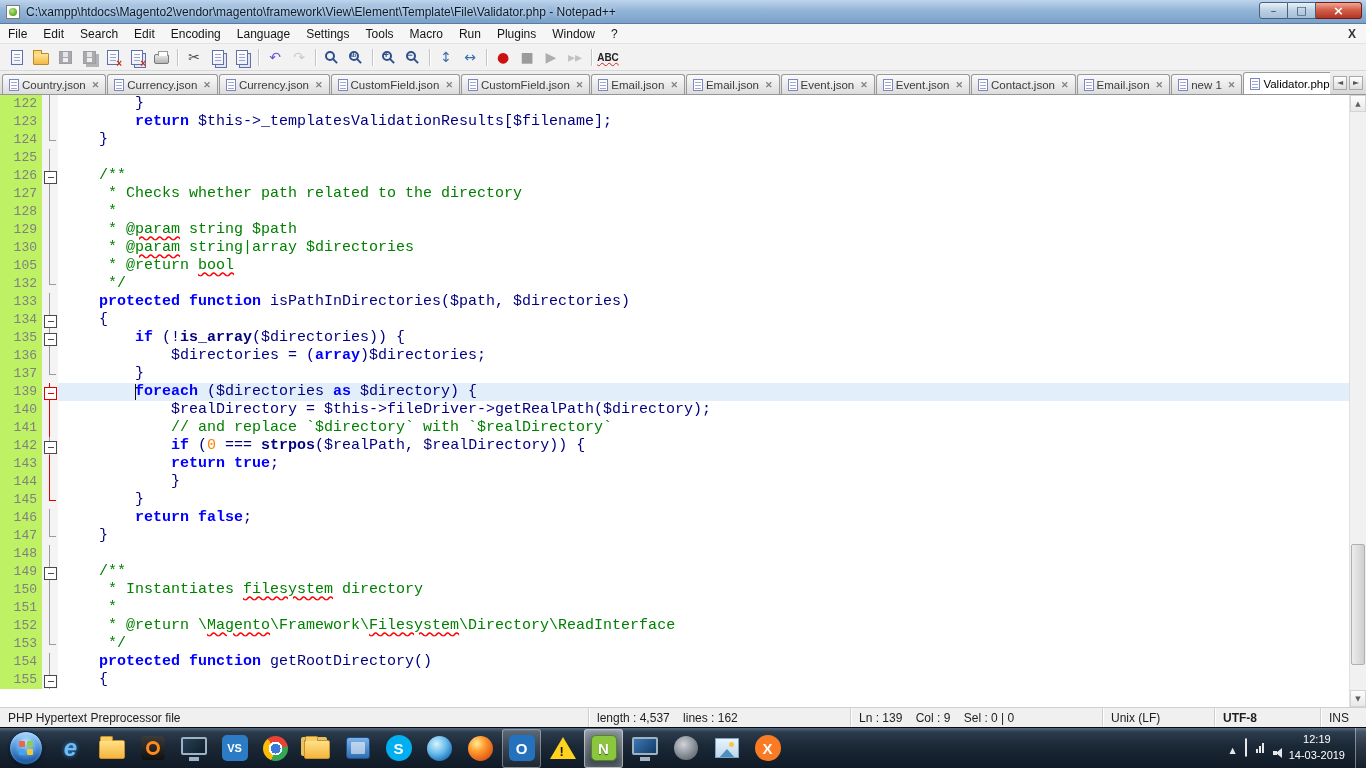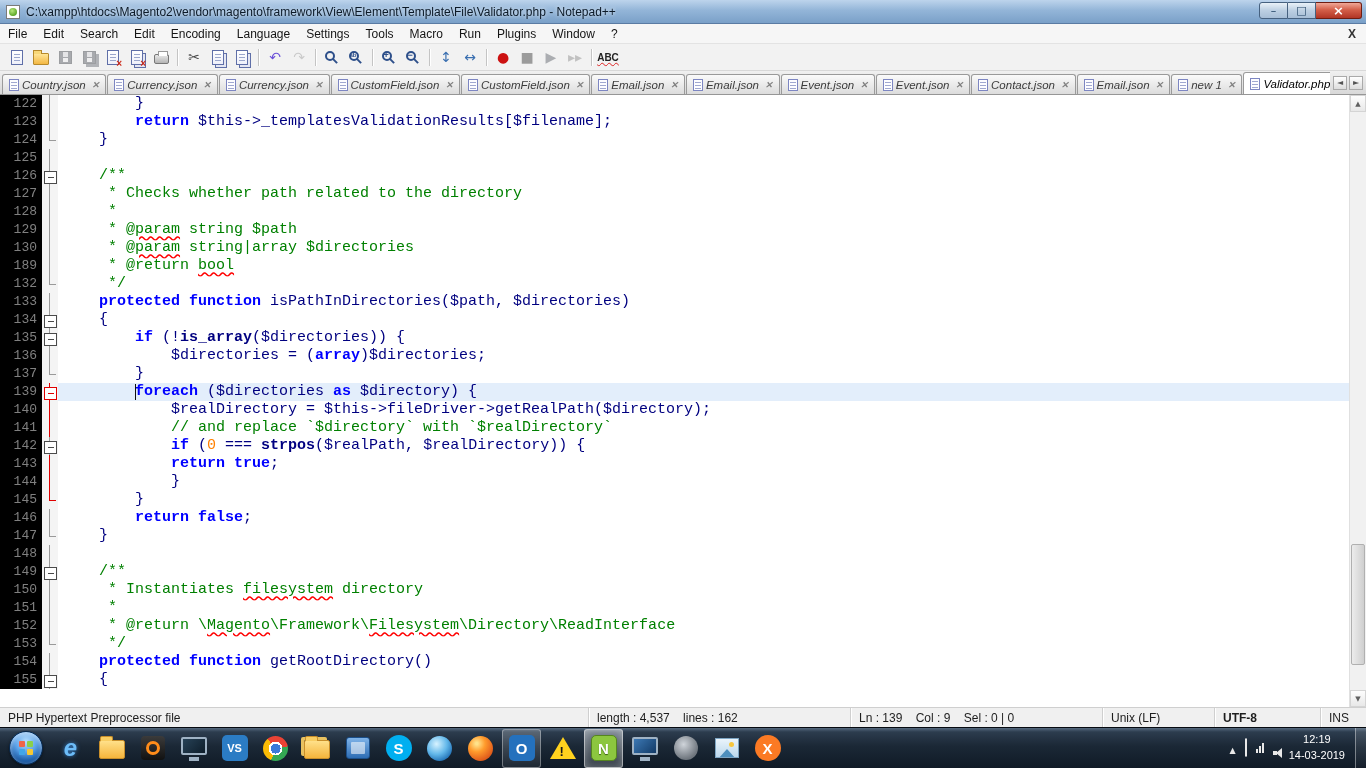--- a/index.html
+++ b/index.html
@@ -55,36 +55,36 @@
   .mi.mag.minus::before{content:'−';position:absolute;top:-3px;left:0;font-size:9px;font-weight:bold;color:#2d4f8a;}
   .mi.mag.rep::before{content:'ab';position:absolute;top:-1px;left:-1px;font-size:6px;font-weight:bold;color:#2d4f8a;}
   .mi.abc{font-size:10px;font-weight:bold;color:#222;line-height:1.5;
     text-decoration-line:underline;text-decoration-style:wavy;text-decoration-color:#d22;}
 
   
   .tabbar{flex:0 0 24px;background:linear-gradient(#f0f0f0,#d8d8d8);display:flex;border-bottom:1px solid #969696;}
   .tabs{display:flex;align-items:flex-end;flex:1;overflow:hidden;padding-left:2px;}
   .tab{display:flex;align-items:center;height:20px;padding:0 6px;margin-right:1px;
     background:linear-gradient(#fafafa,#dcdcdc);border:1px solid #9a9a9a;border-bottom:none;
-    border-radius:3px 3px 0 0;font-size:11.5px;color:#3c3c3c;white-space:nowrap;font-style:italic;}
+    border-radius:3px 3px 0 0;font-size:11.5px;color:#3c3c3c;white-space:nowrap;}
   .tab.active{height:23px;background:#fff;color:#000;position:relative;z-index:2;margin-bottom:-1px;}
   .tab-label{margin:0 3px;}
   .tclose{font-size:9px;color:#808080;margin-left:3px;font-weight:bold;}
   .tdoc{width:10px;height:12px;background:#fdfdff;border:1px solid #7d86c2;position:relative;flex:0 0 10px;}
   .tdoc::after{content:'';position:absolute;left:1px;right:1px;top:2px;height:8px;
     background:repeating-linear-gradient(180deg,#a0a8d0 0 1px,transparent 1px 3px);}
   .tabscroll{display:flex;align-items:center;padding:0 3px;gap:2px;}
   .tsa{font-size:8px;color:#555;border:1px solid #aaa;background:linear-gradient(#fff,#ddd);width:14px;height:14px;
     display:flex;align-items:center;justify-content:center;font-family:"DejaVu Sans",sans-serif;}
 
   
   .editor{flex:1;display:flex;background:#fff;overflow:hidden;}
   .editor-lines{flex:1;overflow:hidden;}
   .row{display:flex;height:18px;}
-  .ln{flex:0 0 42px;text-align:right;padding-right:5px;font:13px/18px "Liberation Mono",monospace;color:#808080;background:#000000;}
+  .ln{flex:0 0 42px;text-align:right;padding-right:5px;font:13px/18px "Liberation Mono",monospace;color:#808080;background:#bef264;}
   .fold{flex:0 0 16px;position:relative;background:#f4f4f4;}
   .ctext{flex:1;font:15px/18px "Liberation Mono",monospace;white-space:pre;padding-left:5px;position:relative;color:var(--code,#000080);}
   .ctext.cur{background:var(--curbg,#e3eefb);}
   .sg-c{color:var(--code,#000080);}
   .sg-k{color:var(--kw,#0000ff);font-weight:bold;}
   .sg-fn{color:var(--code,#000080);font-weight:bold;}
   .sg-m{color:var(--cm,#008000);}
   .sg-ms{color:var(--cm,#008000);text-decoration-line:underline;text-decoration-style:wavy;
     text-decoration-color:var(--msp,#ff0000);text-underline-offset:2px;}
   .sg-n{color:var(--num,#ff8000);}
@@ -410,21 +410,21 @@
           <span class="ln">129</span>
           <span class="fold f-l"></span>
           <span class="ctext"><span class="sg-m">     * @</span><span class="sg-ms">param</span><span class="sg-m"> string $path</span></span>
         </div>
         <div class="row">
           <span class="ln">130</span>
           <span class="fold f-l"></span>
           <span class="ctext"><span class="sg-m">     * @</span><span class="sg-ms">param</span><span class="sg-m"> string|array $directories</span></span>
         </div>
         <div class="row">
-          <span class="ln">189</span>
+          <span class="ln">105</span>
           <span class="fold f-l"></span>
           <span class="ctext"><span class="sg-m">     * @return </span><span class="sg-ms">bool</span></span>
         </div>
         <div class="row">
           <span class="ln">132</span>
           <span class="fold f-e"></span>
           <span class="ctext"><span class="sg-m">     */</span></span>
         </div>
         <div class="row">
           <span class="ln">133</span>

